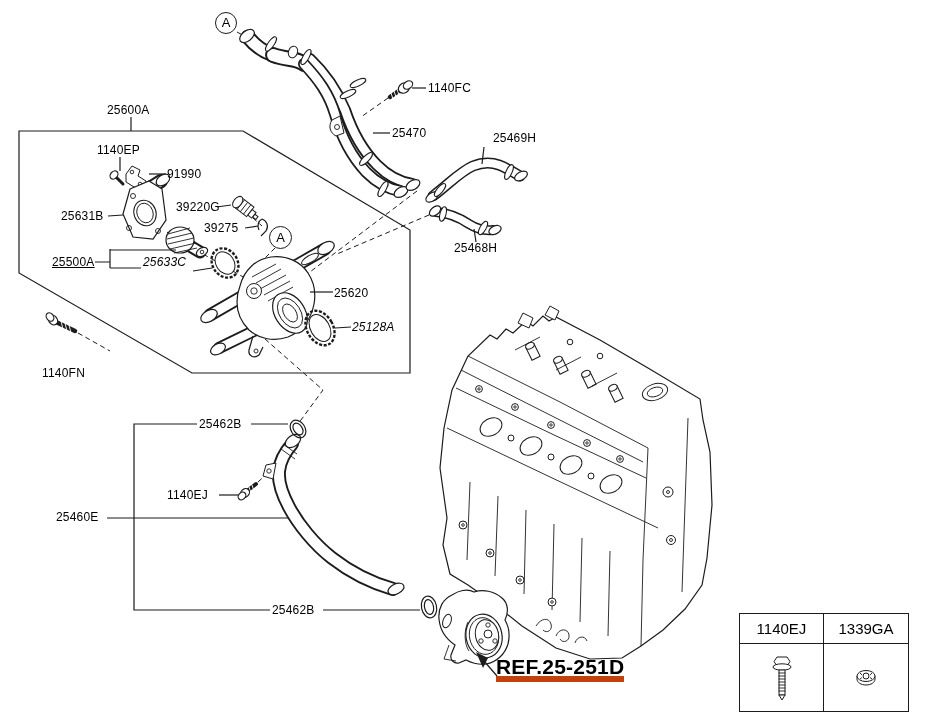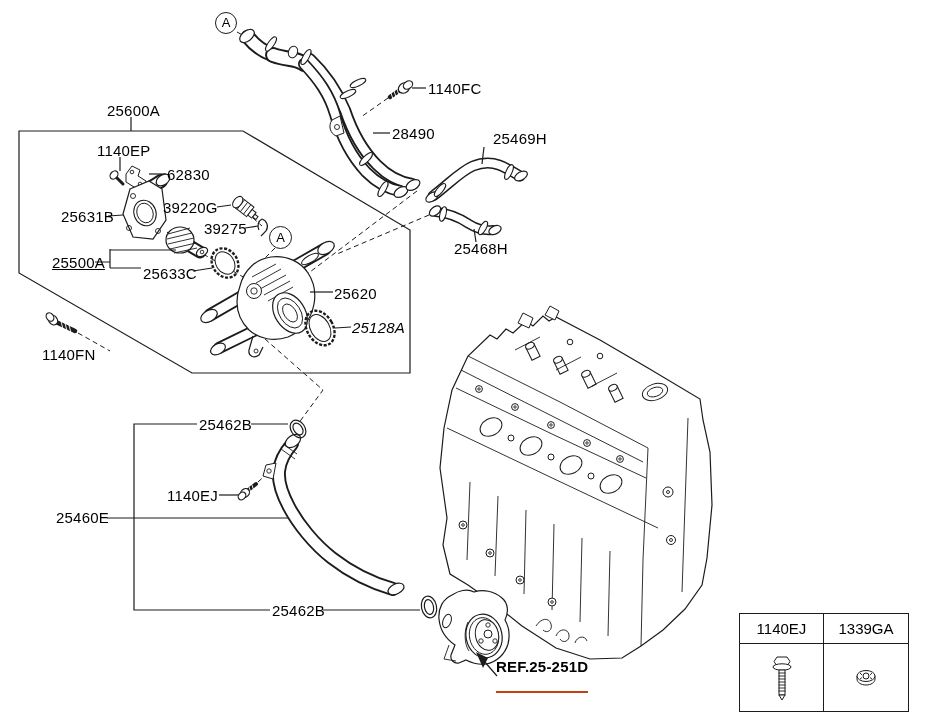--- a/index.html
+++ b/index.html
@@ -1,21 +1,21 @@
 <!DOCTYPE html>
 <html><head>
 <meta charset="utf-8">
 <style>
   html,body{margin:0;padding:0;background:#fff;}
   #stage{position:relative;width:926px;height:727px;background:#fff;overflow:hidden;
          font-family:"Liberation Sans", sans-serif;color:#000;}
   #art{position:absolute;left:0;top:0;z-index:1;}
-  .lbl{position:absolute;z-index:3;font-size:15px;line-height:15px;white-space:nowrap;
+  .lbl{position:absolute;z-index:3;font-size:12px;line-height:15px;white-space:nowrap;
        letter-spacing:.2px;color:#000;}
-  .lbl.ref{font-weight:bold;font-size:15px;border-bottom:2px solid #c2410c;padding-bottom:17px;}
+  .lbl.ref{font-weight:bold;font-size:21px;border-bottom:6px solid #c2410c;padding-bottom:2px;}
   .acirc{position:absolute;z-index:3;width:20px;height:20px;border:1.4px solid #1c1c1c;
          border-radius:50%;text-align:center;line-height:20px;font-size:13px;background:#fff;}
   
   .ln{fill:none;stroke:#1c1c1c;stroke-width:1.2;}
   .lt{fill:none;stroke:#1c1c1c;stroke-width:.9;}
   .fw{fill:#fff;stroke:#1c1c1c;stroke-width:1.2;}
   .fwt{fill:#fff;stroke:#1c1c1c;stroke-width:1;}
   .dash{fill:none;stroke:#1c1c1c;stroke-width:1;stroke-dasharray:5 3.5;}
   .dashdot{fill:none;stroke:#1c1c1c;stroke-width:1;stroke-dasharray:9 3 2 3;}
   .tb{fill:none;stroke:#1c1c1c;stroke-linecap:round;}
@@ -317,33 +317,33 @@
     <path class="ln" d="M 497,676 L 484,661"></path>
     <polygon fill="#1c1c1c" points="476,652 488,658 483,668"></polygon>
   </g>
 </svg>
 
   <div class="acirc" style="left:215px;top:12px;"><span>A</span></div>
   <div class="acirc" style="left:269px;top:226px;width:21px;height:21px;line-height:21px;"><span>A</span></div>
 
   <div class="lbl" style="left:107px;top:103px;">25600A</div>
   <div class="lbl" style="left:428px;top:81px;">1140FC</div>
-  <div class="lbl" style="left:392px;top:126px;">28490</div>
+  <div class="lbl" style="left:392px;top:126px;">25470</div>
   <div class="lbl" style="left:461px;top:131px;margin-left:32px;">25469H</div>
   <div class="lbl" style="left:454px;top:241px;">25468H</div>
   <div class="lbl" style="left:97px;top:143px;">1140EP</div>
-  <div class="lbl" style="left:167px;top:167px;">62830</div>
+  <div class="lbl" style="left:167px;top:167px;">91990</div>
   <div class="lbl" style="left:61px;top:209px;">25631B</div>
-  <div class="lbl" style="left:163px;top:200px;">39220G</div>
+  <div class="lbl" style="left:176px;top:200px;">39220G</div>
   <div class="lbl" style="left:204px;top:221px;">39275</div>
   <div class="lbl" style="left:52px;top:255px;text-decoration:underline;">25500A</div>
-  <div class="lbl" style="left:143px;top:266px;">25633C</div>
+  <div class="lbl" style="left:143px;top:255px;font-style:italic;">25633C</div>
   <div class="lbl" style="left:334px;top:286px;">25620</div>
   <div class="lbl" style="left:352px;top:320px;font-style:italic;">25128A</div>
-  <div class="lbl" style="left:42px;top:347px;">1140FN</div>
+  <div class="lbl" style="left:42px;top:366px;">1140FN</div>
   <div class="lbl" style="left:199px;top:417px;">25462B</div>
   <div class="lbl" style="left:167px;top:488px;">1140EJ</div>
   <div class="lbl" style="left:56px;top:510px;">25460E</div>
   <div class="lbl" style="left:272px;top:603px;">25462B</div>
   <div class="lbl ref" style="left:496px;top:659px;">REF.25-251D</div>
 
   <div id="legend">
     <div class="cell hd c1">1140EJ</div>
     <div class="cell hd">1339GA</div>
     <div class="cell c1">

